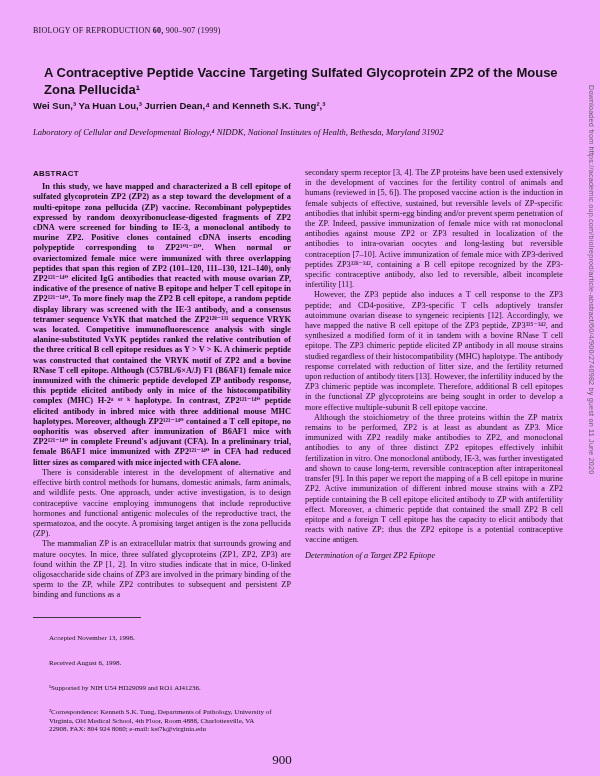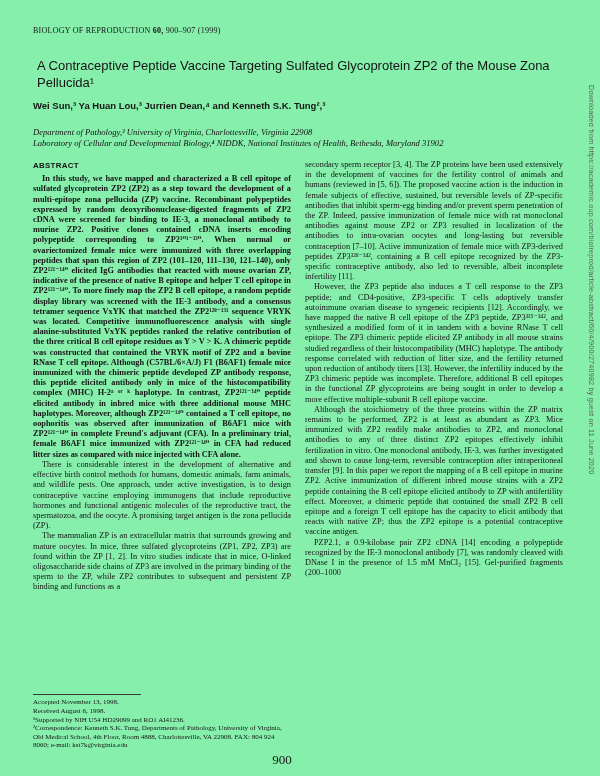--- a/index.html
+++ b/index.html
@@ -1,59 +1,59 @@
 <!DOCTYPE html>
 <html><head>
 <meta charset="utf-8">
 <style>
   html, body { margin:0; padding:0; background:#ffffff; }
   .page {
-    position:relative; width:600px; height:776px; background:#86efac;
+    position:relative; width:600px; height:776px; background:#f0abfc;
     font-family:"Liberation Serif","DejaVu Serif",serif; color:#141414;
     overflow:hidden; margin:0 auto;
   }
   .running-head {
     position:absolute; top:26px; left:33px; font-size:8px; letter-spacing:.25px;
     white-space:nowrap;
   }
   .running-head .vol { font-weight:bold; }
   .title {
     position:absolute; top:54px; left:33px; width:535px;
     font-family:"Liberation Sans","DejaVu Sans",sans-serif;
-    font-size:13px; font-weight:normal; line-height:1.28; margin:4px;
+    font-size:13px; font-weight:bold; line-height:1.28; margin:11px;
   }
   .authors {
     position:absolute; top:100px; left:33px; width:535px;
     font-family:"Liberation Sans","DejaVu Sans",sans-serif;
     font-size:9.5px; font-weight:bold;
   }
   .affils {
     position:absolute; top:127px; left:33px; width:535px;
     font-style:italic; font-size:8.6px; line-height:11px;
   }
   .columns {
-    position:absolute; top:160px; left:33px; width:530px; bottom:26px;
+    position:absolute; top:168px; left:33px; width:530px; bottom:26px;
     display:flex; gap:14px;
   }
   .col { width:258px; font-size:8.3px; line-height:10.2px; text-align:justify; overflow:hidden; }
   .col-left { display:flex; flex-direction:column; }
   .col-left-content { flex:1 1 auto; overflow:hidden; }
   .para { margin:0; text-indent:9px; }
   .para.noindent { text-indent:0; }
   .bold-abstract { font-weight:bold; }
   .sec-head {
     font-family:"Liberation Sans","DejaVu Sans",sans-serif;
     font-weight:bold; font-size:7.9px; letter-spacing:.3px;
     margin:1px 0 3px 0; text-align:left;
   }
   .sec-head.mt { margin-top:8px; }
   .subsec-head { font-style:italic; font-size:8.3px; margin:5px 0 3px 0; text-align:left; }
   .footnotes { flex-shrink:0; margin-top:6px; font-size:7px; line-height:8.6px; text-align:left; }
   .fn-rule { width:42%; border-top:1px solid #3a3a3a; margin-bottom:3px; }
-  .fn { margin:0; }
+  .fn { margin:16px; }
   .page-number {
     position:absolute; bottom:8px; left:0; width:564px; text-align:center;
     font-size:13px;
   }
   .watermark {
     position:absolute; top:85px; right:4px; height:650px;
     writing-mode:vertical-rl; font-family:"Liberation Sans","DejaVu Sans",sans-serif;
     font-size:7.2px; color:#5d5d5d; letter-spacing:.2px; white-space:nowrap;
   }
 </style>
@@ -66,21 +66,20 @@
     <span>BIOLOGY OF REPRODUCTION</span>
     <span class="vol">60,</span>
     <span>900–907 (1999)</span>
   </div>
 
   <h1 class="title">A Contraceptive Peptide Vaccine Targeting Sulfated Glycoprotein ZP2 of the Mouse Zona Pellucida¹</h1>
 
   <div class="authors">Wei Sun,³ Ya Huan Lou,³ Jurrien Dean,⁴ and Kenneth S.K. Tung²,³</div>
 
   <div class="affils">
-    <div>Department of Pathology,³ University of Virginia, Charlottesville, Virginia 22908</div>
     <div>Laboratory of Cellular and Developmental Biology,⁴ NIDDK, National Institutes of Health, Bethesda, Maryland 31902</div>
   </div>
 
   <div class="columns">
 
     <div class="col col-left">
       <div class="col-left-content">
         <div class="sec-head">ABSTRACT</div>
         <p class="para bold-abstract">In this study, we have mapped and characterized a B cell epitope of sulfated glycoprotein ZP2 (ZP2) as a step toward the development of a multi-epitope zona pellucida (ZP) vaccine. Recombinant polypeptides expressed by random deoxyribonuclease-digested fragments of ZP2 cDNA were screened for binding to IE-3, a monoclonal antibody to murine ZP2. Positive clones contained cDNA inserts encoding polypeptide corresponding to ZP2¹⁰¹⁻¹³⁰. When normal or ovariectomized female mice were immunized with three overlapping peptides that span this region of ZP2 (101–120, 111–130, 121–140), only ZP2¹²¹⁻¹⁴⁰ elicited IgG antibodies that reacted with mouse ovarian ZP, indicative of the presence of native B epitope and helper T cell epitope in ZP2¹²¹⁻¹⁴⁰. To more finely map the ZP2 B cell epitope, a random peptide display library was screened with the IE-3 antibody, and a consensus tetramer sequence VxYK that matched the ZP2¹²⁸⁻¹³¹ sequence VRYK was located. Competitive immunofluorescence analysis with single alanine-substituted VxYK peptides ranked the relative contribution of the three critical B cell epitope residues as Y &gt; V &gt; K. A chimeric peptide was constructed that contained the VRYK motif of ZP2 and a bovine RNase T cell epitope. Although (C57BL/6×A/J) F1 (B6AF1) female mice immunized with the chimeric peptide developed ZP antibody response, this peptide elicited antibody only in mice of the histocompatibility complex (MHC) H-2ᵃ ᵒʳ ᵏ haplotype. In contrast, ZP2¹²¹⁻¹⁴⁰ peptide elicited antibody in inbred mice with three additional mouse MHC haplotypes. Moreover, although ZP2¹²¹⁻¹⁴⁰ contained a T cell epitope, no oophoritis was observed after immunization of B6AF1 mice with ZP2¹²¹⁻¹⁴⁰ in complete Freund's adjuvant (CFA). In a preliminary trial, female B6AF1 mice immunized with ZP2¹²¹⁻¹⁴⁰ in CFA had reduced litter sizes as compared with mice injected with CFA alone.</p>
         <p class="para">There is considerable interest in the development of alternative and effective birth control methods for humans, domestic animals, farm animals, and wildlife pests. One approach, under active investigation, is to design contraceptive vaccine employing immunogens that include reproductive hormones and functional antigenic molecules of the reproductive tract, the spermatozoa, and the oocyte. A promising target antigen is the zona pellucida (ZP).</p>
@@ -92,21 +91,21 @@
         <div class="fn">Received August 6, 1998.</div>
         <div class="fn">¹Supported by NIH U54 HD29099 and RO1 AI41236.</div>
         <div class="fn">²Correspondence: Kenneth S.K. Tung, Departments of Pathology, University of Virginia, Old Medical School, 4th Floor, Room 4888, Charlottesville, VA 22908. FAX: 804 924 8060; e-mail: kst7k@virginia.edu</div>
       </div>
     </div>
 
     <div class="col col-right">
       <p class="para noindent">secondary sperm receptor [3, 4]. The ZP proteins have been used extensively in the development of vaccines for the fertility control of animals and humans (reviewed in [5, 6]). The proposed vaccine action is the induction in female subjects of effective, sustained, but reversible levels of ZP-specific antibodies that inhibit sperm-egg binding and/or prevent sperm penetration of the ZP. Indeed, passive immunization of female mice with rat monoclonal antibodies against mouse ZP2 or ZP3 resulted in localization of the antibodies to intra-ovarian oocytes and long-lasting but reversible contraception [7–10]. Active immunization of female mice with ZP3-derived peptides ZP3³²⁸⁻³⁴², containing a B cell epitope recognized by the ZP3-specific contraceptive antibody, also led to reversible, albeit incomplete infertility [11].</p>
       <p class="para">However, the ZP3 peptide also induces a T cell response to the ZP3 peptide; and CD4-positive, ZP3-specific T cells adoptively transfer autoimmune ovarian disease to syngeneic recipients [12]. Accordingly, we have mapped the native B cell epitope of the ZP3 peptide, ZP3³³⁵⁻³⁴², and synthesized a modified form of it in tandem with a bovine RNase T cell epitope. The ZP3 chimeric peptide elicited ZP antibody in all mouse strains studied regardless of their histocompatibility (MHC) haplotype. The antibody response correlated with reduction of litter size, and the fertility returned upon reduction of antibody titers [13]. However, the infertility induced by the ZP3 chimeric peptide was incomplete. Therefore, additional B cell epitopes in the functional ZP glycoproteins are being sought in order to develop a more effective multiple-subunit B cell epitope vaccine.</p>
       <p class="para">Although the stoichiometry of the three proteins within the ZP matrix remains to be performed, ZP2 is at least as abundant as ZP3. Mice immunized with ZP2 readily make antibodies to ZP2, and monoclonal antibodies to any of three distinct ZP2 epitopes effectively inhibit fertilization in vitro. One monoclonal antibody, IE-3, was further investigated and shown to cause long-term, reversible contraception after intraperitoneal transfer [9]. In this paper we report the mapping of a B cell epitope in murine ZP2. Active immunization of different inbred mouse strains with a ZP2 peptide containing the B cell epitope elicited antibody to ZP with antifertility effect. Moreover, a chimeric peptide that contained the small ZP2 B cell epitope and a foreign T cell epitope has the capacity to elicit antibody that reacts with native ZP; thus the ZP2 epitope is a potential contraceptive vaccine antigen.</p>
-      <p class="para">PZP2.1, a 0.9-kilobase pair ZP2 cDNA [14] encoding a polypeptide recognized by the IE-3 monoclonal antibody [7], was randomly cleaved with DNase I in the presence of 1.5 mM MnCl₂ [15]. Gel-purified fragments (200–1000</p>
+      <div class="subsec-head">Determination of a Target ZP2 Epitope</div>
     </div>
 
   </div>
 
   <div class="page-number">900</div>
 
   <div class="watermark">Downloaded from https://academic.oup.com/biolreprod/article-abstract/60/4/900/2740982 by guest on 11 June 2020</div>
 
 </div>
 

